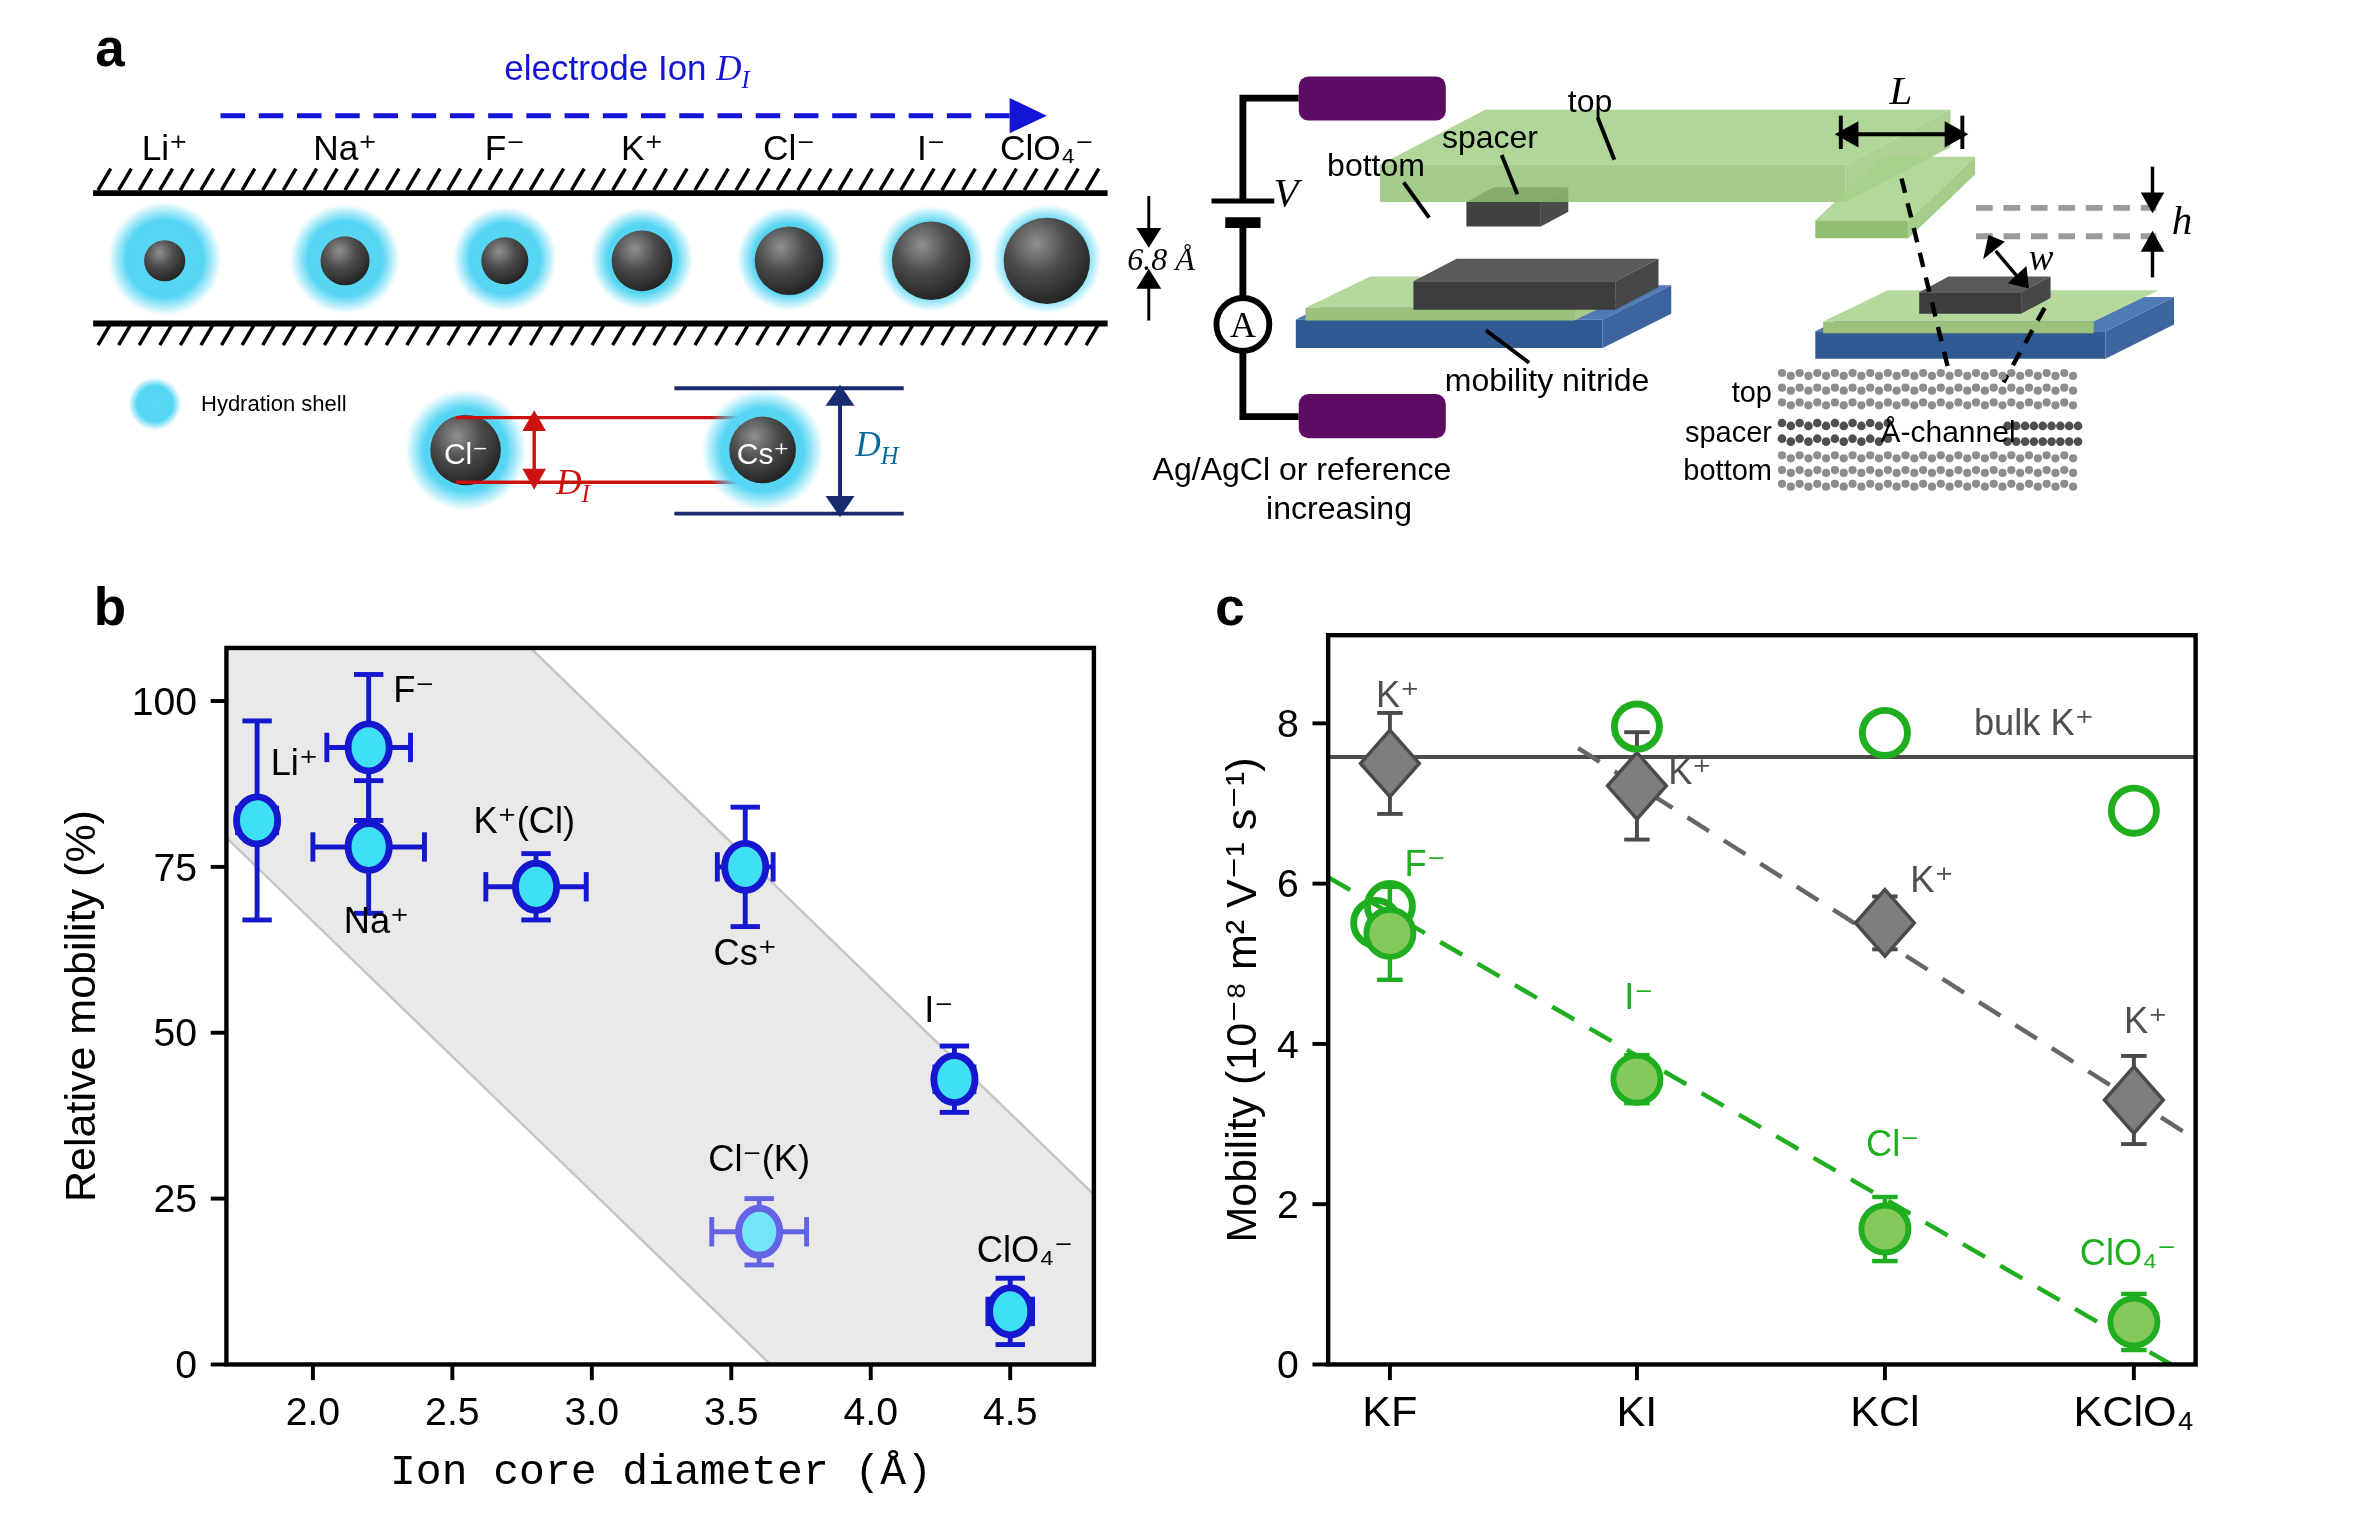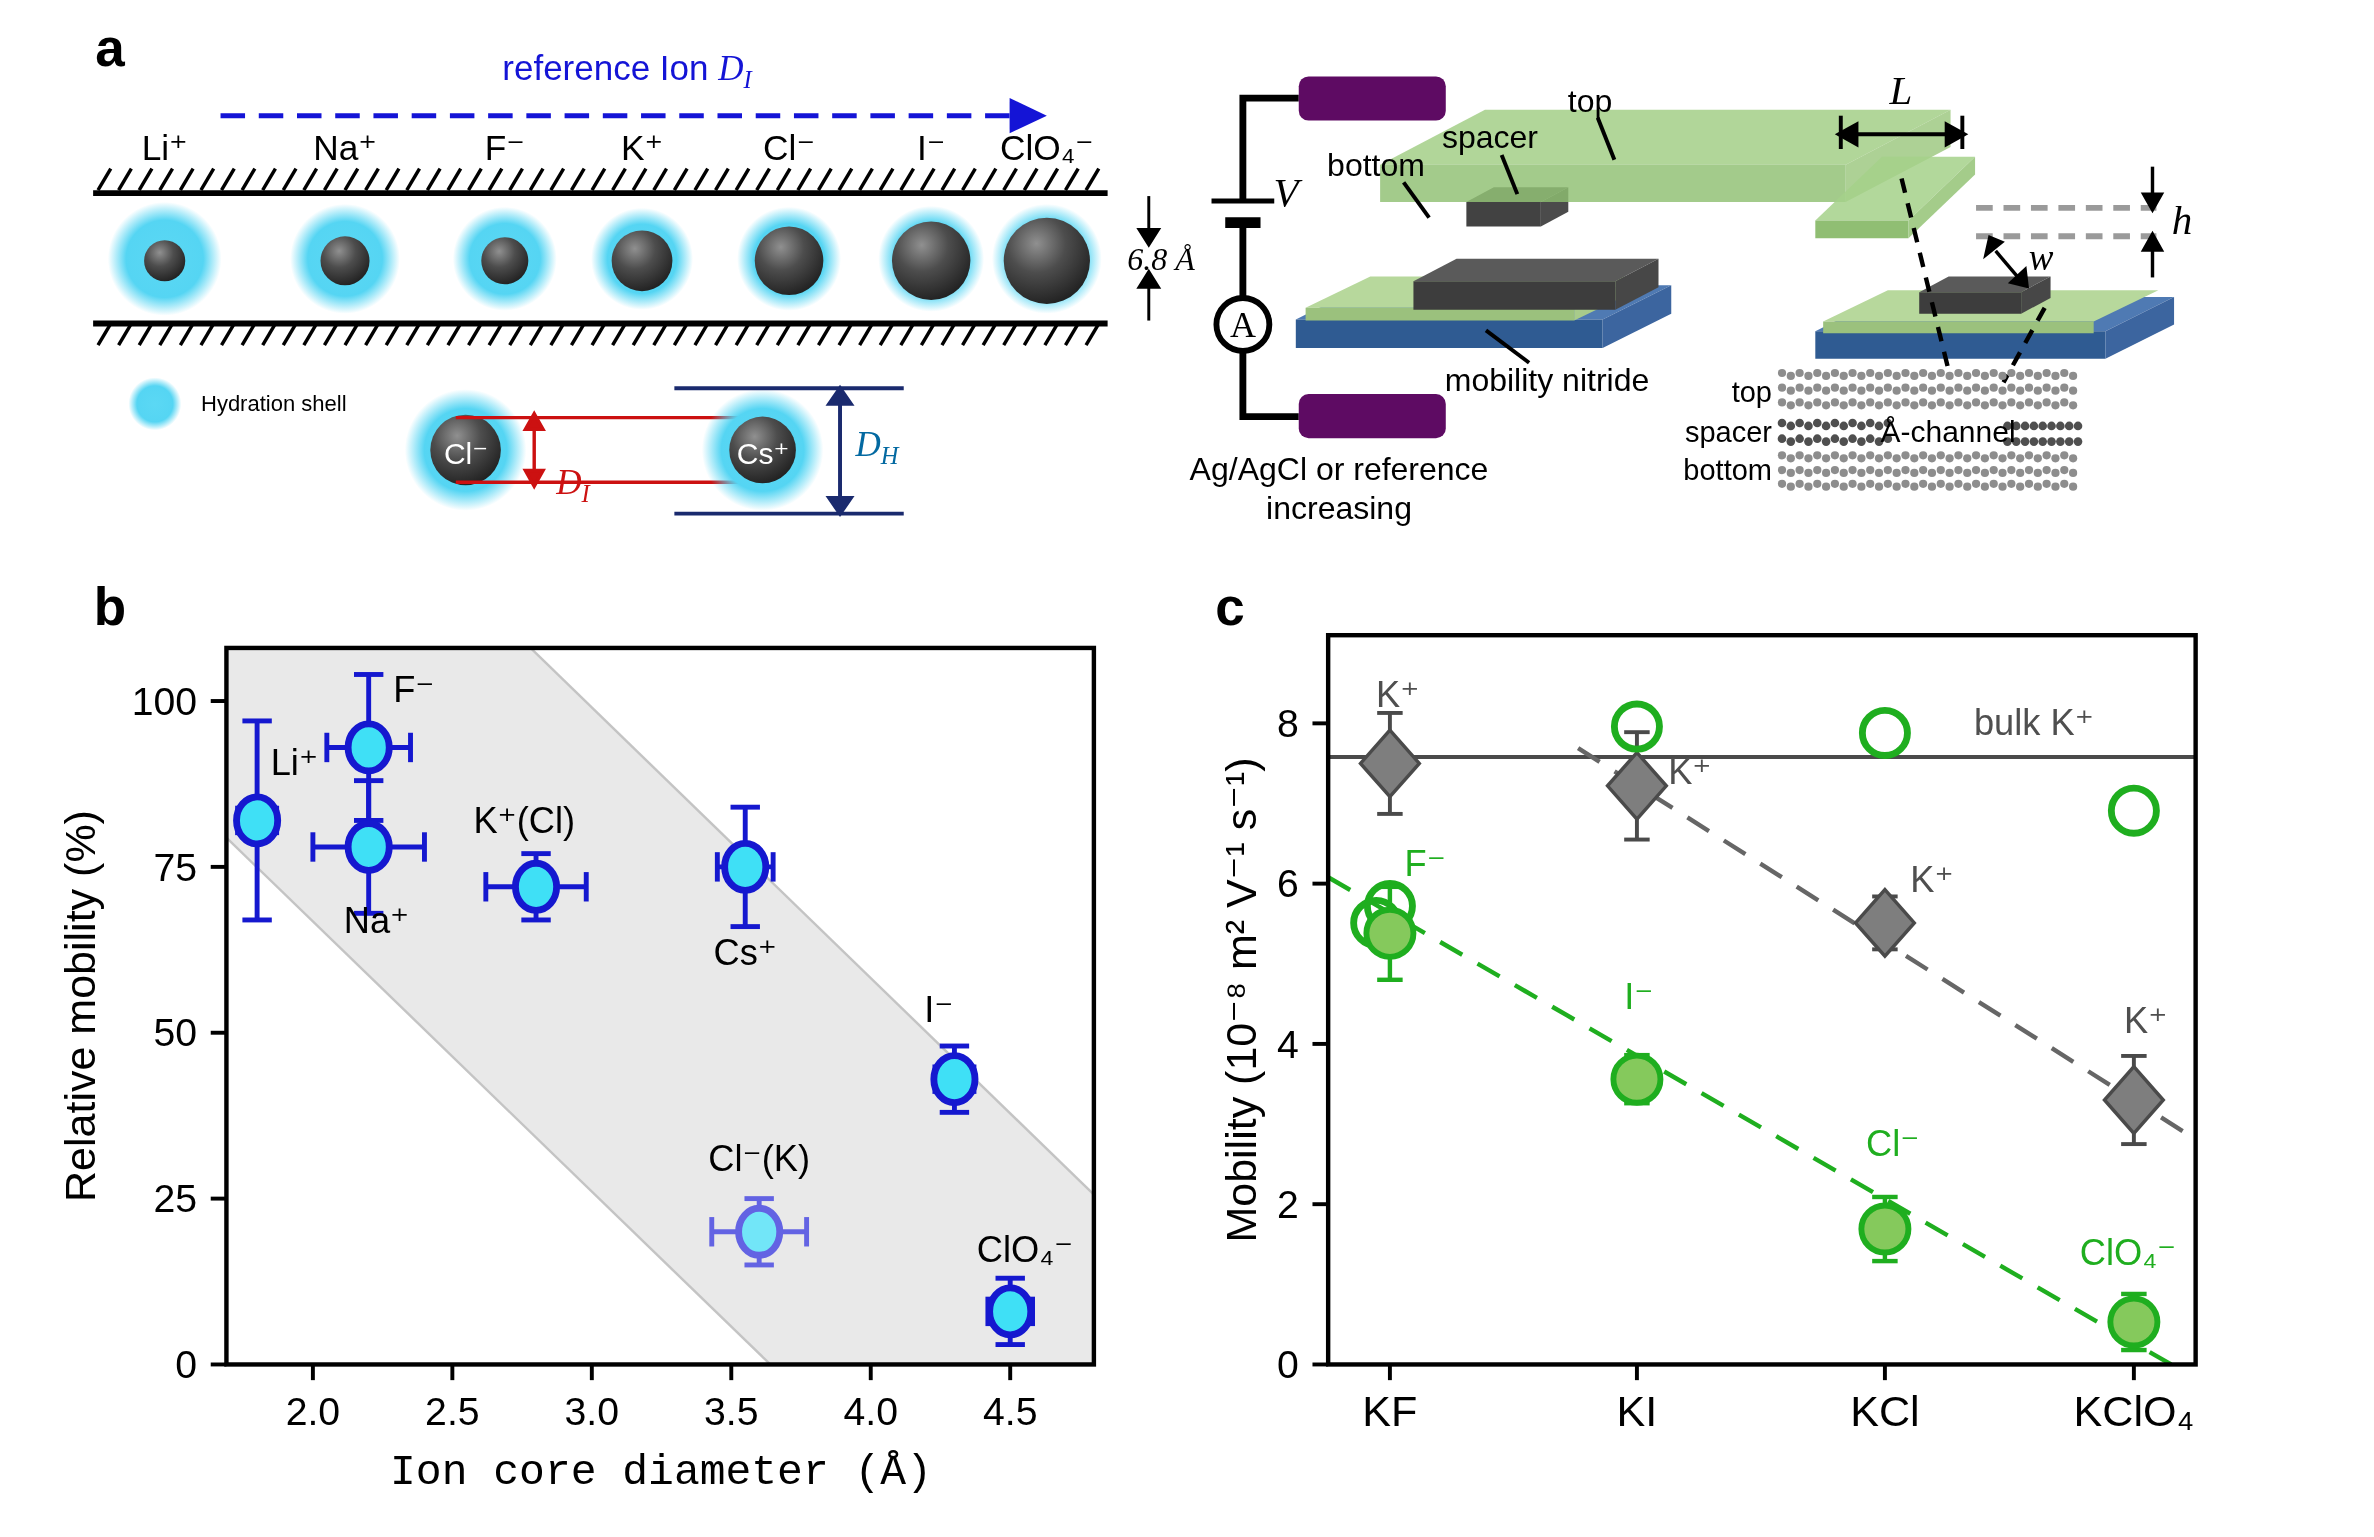--- a/index.html
+++ b/index.html
@@ -747,21 +747,21 @@
           <line x1="2164" y1="1377.2835164835165" x2="2190" y2="1377.2835164835165" stroke="#1fae1f" stroke-width="4.5"></line>
           <circle cx="2177" cy="1348.668131868132" r="24" fill="#85c95c" stroke="#1fae1f" stroke-width="6"></circle>
           <text x="2171" y="1290.668131868132" text-anchor="middle" class="ptlabel green">ClO₄⁻</text>
         </g>
       </g>
   </svg>
 
   <div class="lbl panel-letter" style="left:110px;top:47px;">a</div>
 
   <div class="lbl flow" style="left:627px;top:71px;">
-    <span>reference Ion </span><span class="serifita">D</span><sub class="mini serifita">I</sub>
+    <span>electrode Ion </span><span class="serifita">D</span><sub class="mini serifita">I</sub>
   </div>
 
   <div class="lbl" style="left:1161px;top:259px;font-family:'Liberation Serif','DejaVu Serif',serif;font-size:32px;font-style:italic;">6.8 Å</div>
 
   <div class="lbl left" style="left:201px;top:404px;font-size:22px;">Hydration shell</div>
 
   <div class="lbl whitecap" style="left:466px;top:453px;">Cl⁻</div>
   <div class="lbl whitecap" style="left:763px;top:453px;">Cs⁺</div>
 
   <div class="lbl" style="left:573px;top:447px;color:#cc1111;font-size:35px;margin-top:38px;">
@@ -770,21 +770,21 @@
   <div class="lbl" style="left:877px;top:447px;color:#0369a1;font-size:35px;">
     <span class="serifita">D</span><sub class="mini serifita">H</sub>
   </div>
 
   <div class="lbl serifita" style="left:1286px;top:192px;font-size:41px;">V</div>
   <div class="lbl" style="left:1243px;top:325px;font-family:'Liberation Serif','DejaVu Serif',serif;font-size:36px;">A</div>
   <div class="lbl dev" style="left:1376px;top:165px;">bottom</div>
   <div class="lbl dev" style="left:1490px;top:137px;">spacer</div>
   <div class="lbl dev" style="left:1590px;top:101px;">top</div>
   <div class="lbl dev" style="left:1547px;top:380px;">mobility nitride</div>
-  <div class="lbl dev" style="left:1339px;top:469px;">Ag/AgCl or reference</div>
+  <div class="lbl dev" style="left:1302px;top:469px;">Ag/AgCl or reference</div>
   <div class="lbl dev" style="left:1339px;top:508px;">increasing</div>
   <div class="lbl serifita" style="left:1901px;top:90px;font-size:41px;">L</div>
   <div class="lbl serifita" style="left:2182px;top:220px;font-size:41px;">h</div>
   <div class="lbl serifita" style="left:2041px;top:257px;font-size:37px;">w</div>
 
   <div class="lbl right" style="left:1772px;top:392px;font-size:29px;">top</div>
   <div class="lbl right" style="left:1772px;top:432px;font-size:29px;">spacer</div>
   <div class="lbl right" style="left:1772px;top:470px;font-size:29px;">bottom</div>
   <div class="lbl" style="left:1948px;top:432px;font-size:30px;">Å-channel</div>
 

